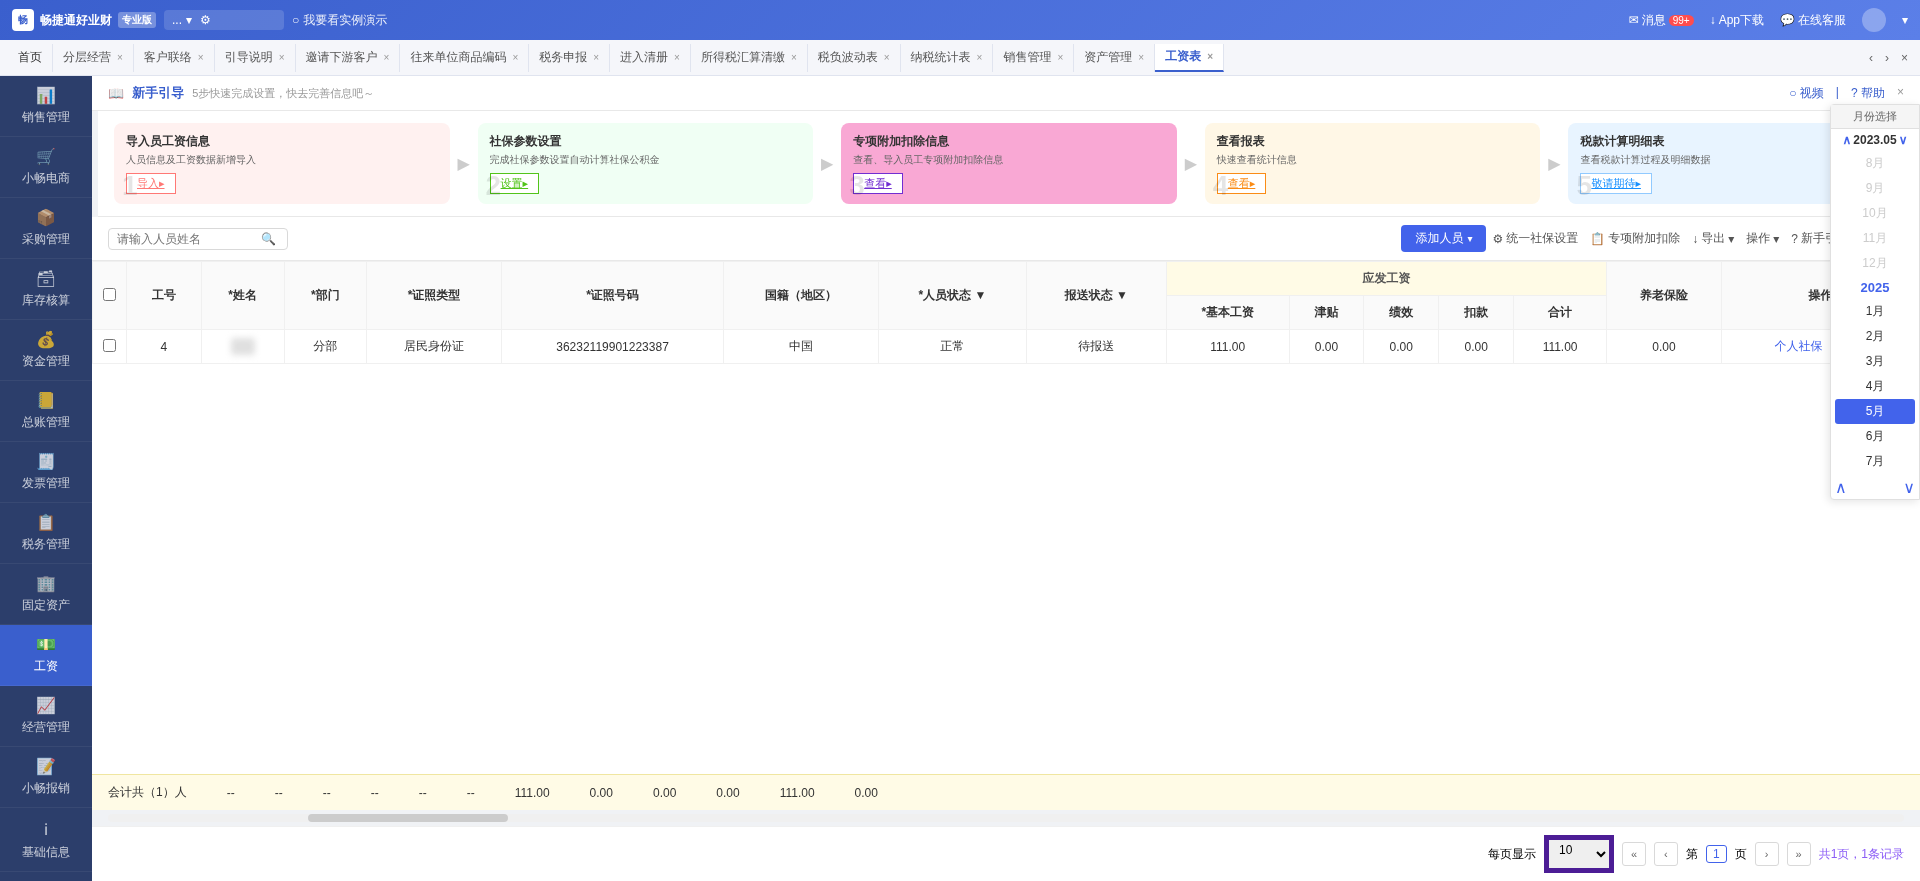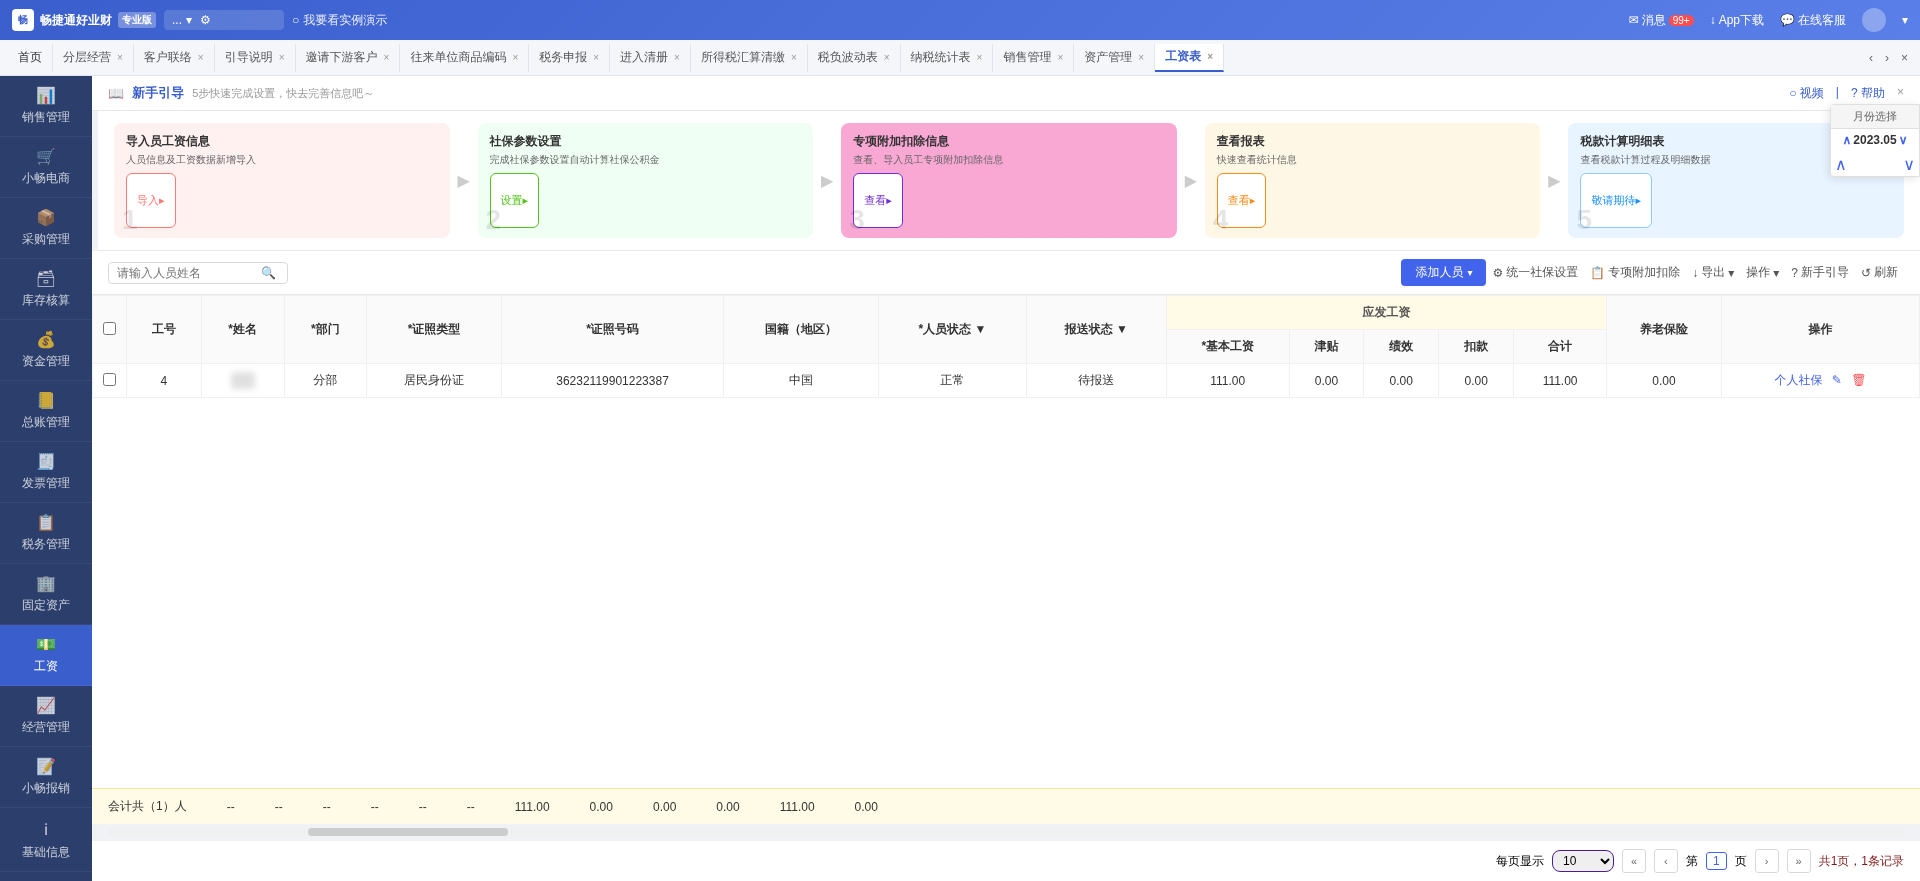--- a/index.html
+++ b/index.html
@@ -158,23 +158,23 @@
     .step-card.purple { background: #f9a8d4; }
     .step-card.orange { background: #fff7e6; }
     .step-card.blue { background: #e8f4ff; }
     .step-num {
       font-size: 28px; font-weight: bold; color: rgba(0,0,0,0.1);
       position: absolute; left: 8px; bottom: 4px; line-height: 1;
     }
     .step-title { font-size: 12px; font-weight: bold; color: #333; }
     .step-desc { font-size: 10px; color: #666; margin-top: 3px; line-height: 1.4; }
     .step-btn {
-      display: inline-block; border-radius: 6px; padding: 19px 10px;
+      display: inline-block; border-radius: 0; padding: 2px 10px;
       font-size: 11px; cursor: pointer; margin-top: 6px; border: 1px solid;
-      text-align: center; align-self: flex-start;
+      text-align: center; align-self: flex-start; text-decoration: underline;
     }
     .step-btn.pink-btn { border-color: #ff7875; color: #ff7875; background: white; }
     .step-btn.green-btn { border-color: #52c41a; color: #52c41a; background: white; }
     .step-btn.purple-btn { border-color: #722ed1; color: #722ed1; background: white; }
     .step-btn.orange-btn { border-color: #fa8c16; color: #fa8c16; background: white; }
     .step-btn.blue-btn { border-color: #91caff; color: #1890ff; background: white; }
     .step-arrow {
       width: 28px; height: 28px; display: flex; align-items: center;
       justify-content: center; color: #ccc; font-size: 16px; flex-shrink: 0;
     }
@@ -259,29 +259,29 @@
     .pagination-bar {
       background: white;
       padding: 8px 16px;
       display: flex;
       align-items: center;
       justify-content: flex-end;
       gap: 8px;
       border-top: 1px solid #f0f0f0;
     }
     .page-size-select {
-      border: 1px solid #4c1d95; border-radius: 8px;
-      padding: 2px 20px 2px 6px; font-size: 12px; cursor: pointer;
+      border: 5px solid #4c1d95; border-radius: 0;
+      padding: 2px 20px 10px 6px; font-size: 12px; cursor: pointer;
     }
     .page-btn {
       width: 24px; height: 24px; border: 1px solid #d9d9d9; border-radius: 3px;
       display: flex; align-items: center; justify-content: center; cursor: pointer;
       color: #666; font-size: 11px;
     }
-    .page-info { color: #7f1d1d; font-size: 12px; }
+    .page-info { color: #8b5cf6; font-size: 12px; }
     .page-num { border: 1px solid #4263eb; color: #4263eb; border-radius: 3px; padding: 1px 6px; }
 
     
     .month-panel {
       position: fixed;
       right: 0;
       top: 104px;
       width: 90px;
       background: white;
       border: 1px solid #e0e0e0;
@@ -702,17 +702,32 @@
 
 </div>
 
 <div class="month-panel">
   <div class="month-panel-header">月份选择</div>
   <div class="month-panel-year">
     <span class="month-panel-nav">∧</span>
     <span>2023.05</span>
     <span class="month-panel-nav">∨</span>
   </div>
+  <ul class="month-list">
+    <li class="month-item disabled">8月</li>
+    <li class="month-item disabled">9月</li>
+    <li class="month-item disabled">10月</li>
+    <li class="month-item disabled">11月</li>
+    <li class="month-item disabled">12月</li>
+    <li class="month-item" style="font-weight:bold;color:#4263eb;font-size:13px;">2025</li>
+    <li class="month-item">1月</li>
+    <li class="month-item">2月</li>
+    <li class="month-item">3月</li>
+    <li class="month-item">4月</li>
+    <li class="month-item active">5月</li>
+    <li class="month-item">6月</li>
+    <li class="month-item">7月</li>
+  </ul>
   <div style="display:flex; justify-content:space-between; padding:4px 4px 2px;">
     <div style="cursor:pointer;color:#4263eb;font-size:16px;">∧</div>
     <div style="cursor:pointer;color:#4263eb;font-size:16px;">∨</div>
   </div>
 </div>
 
 </body></html>

